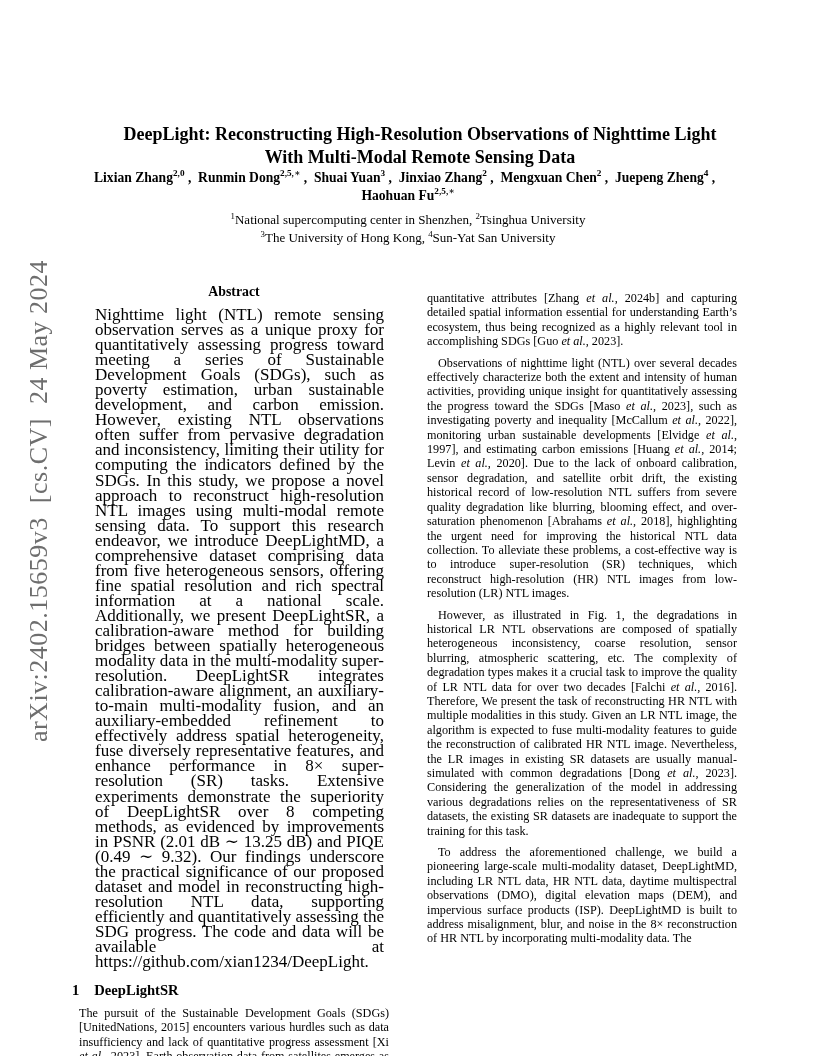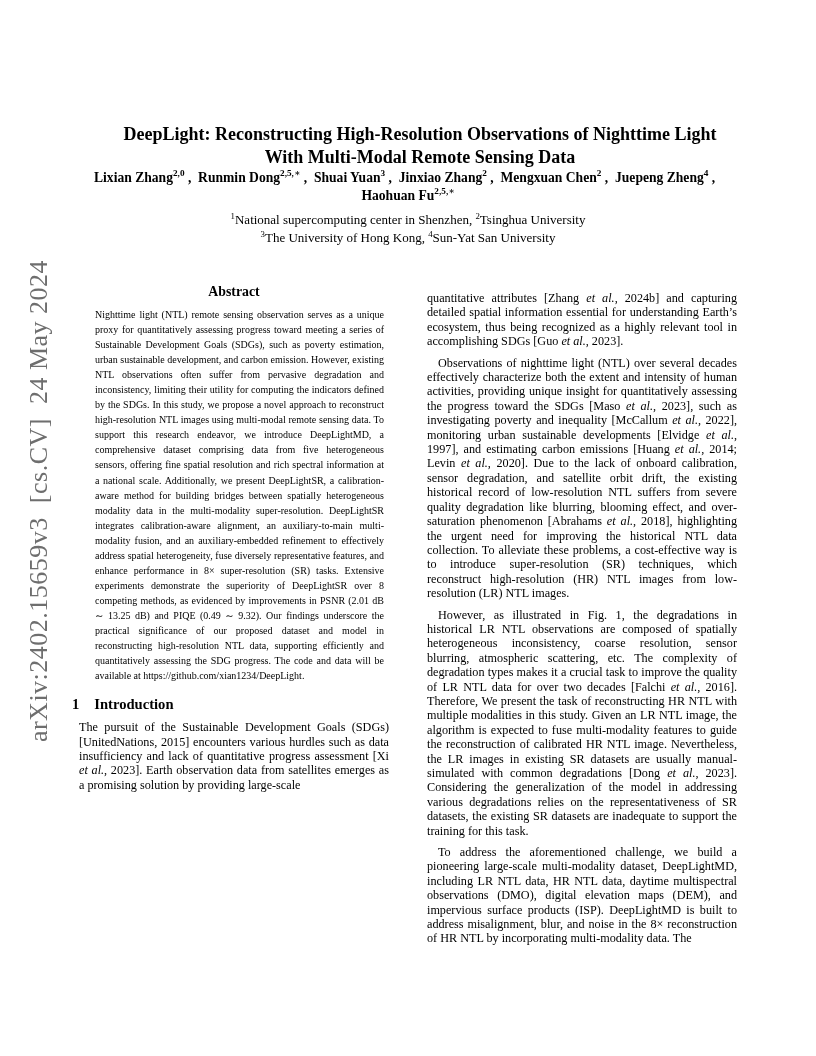--- a/index.html
+++ b/index.html
@@ -74,21 +74,21 @@
     width: 324px;
   }
   .abstract-heading {
     text-align: center;
     font-size: 13.8px;
     font-weight: bold;
     margin: 0 0 7px 0;
   }
   .abstract-body {
     margin: 0 12px 0 23px;
-    font-size: 10px;
+    font-size: 17px;
     line-height: 15.05px;
     text-align: justify;
     hyphens: auto;
     -webkit-hyphens: auto;
   }
   .section-heading {
     margin-top: 13px;
     margin-bottom: 5px;
     font-size: 14.6px;
     font-weight: bold;
@@ -126,21 +126,21 @@
       <div><sup>3</sup>The University of Hong Kong, <sup>4</sup>Sun-Yat San University</div>
     </div>
 
   <div class="columns">
 
     <div class="col">
       <div class="abstract-heading">Abstract</div>
       <p class="abstract-body">Nighttime light (NTL) remote sensing observation serves as a unique proxy for quantitatively assessing progress toward meeting a series of Sustainable Development Goals (SDGs), such as poverty estimation, urban sustainable development, and carbon emission. However, existing NTL observations often suffer from pervasive degradation and inconsistency, limiting their utility for computing the indicators defined by the SDGs. In this study, we propose a novel approach to reconstruct high-resolution NTL images using multi-modal remote sensing data. To support this research endeavor, we introduce DeepLightMD, a comprehensive dataset comprising data from five heterogeneous sensors, offering fine spatial resolution and rich spectral information at a national scale. Additionally, we present DeepLightSR, a calibration-aware method for building bridges between spatially heterogeneous modality data in the multi-modality super-resolution. DeepLightSR integrates calibration-aware alignment, an auxiliary-to-main multi-modality fusion, and an auxiliary-embedded refinement to effectively address spatial heterogeneity, fuse diversely representative features, and enhance performance in 8× super-resolution (SR) tasks. Extensive experiments demonstrate the superiority of DeepLightSR over 8 competing methods, as evidenced by improvements in PSNR (2.01 dB ∼ 13.25 dB) and PIQE (0.49 ∼ 9.32). Our findings underscore the practical significance of our proposed dataset and model in reconstructing high-resolution NTL data, supporting efficiently and quantitatively assessing the SDG progress. The code and data will be available at https://github.com/xian1234/DeepLight.</p>
 
       <div class="section-heading">
-        <span class="sec-num">1</span><span class="sec-title">Introduction</span>
+        <span class="sec-num">1</span><span class="sec-title">DeepLightSR</span>
       </div>
 
       <div id="left-pars">
           <p class="body-par noindent">The pursuit of the Sustainable Development Goals (SDGs) [UnitedNations, 2015] encounters various hurdles such as data insufficiency and lack of quantitative progress assessment [Xi <i>et al.</i>, 2023]. Earth observation data from satellites emerges as a promising solution by providing large-scale</p>
         </div>
     </div>
 
     <div class="col">
       <div id="right-pars">
           <p class="body-par noindent">quantitative attributes [Zhang <i>et al.</i>, 2024b] and capturing detailed spatial information essential for understanding Earth’s ecosystem, thus being recognized as a highly relevant tool in accomplishing SDGs [Guo <i>et al.</i>, 2023].</p>

